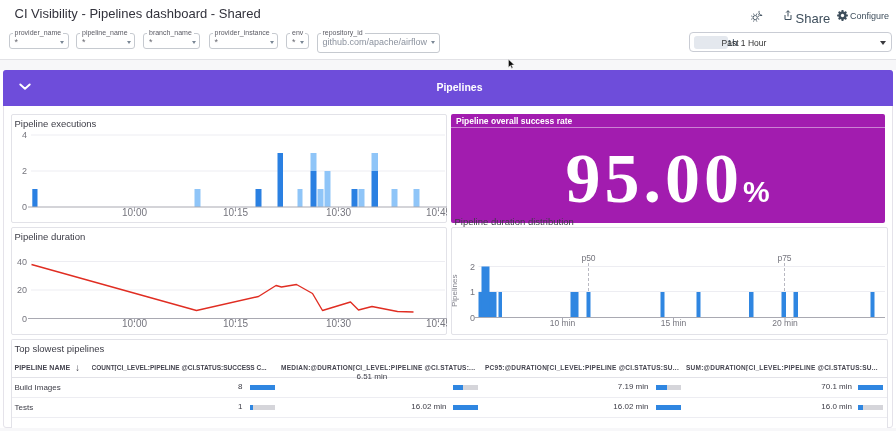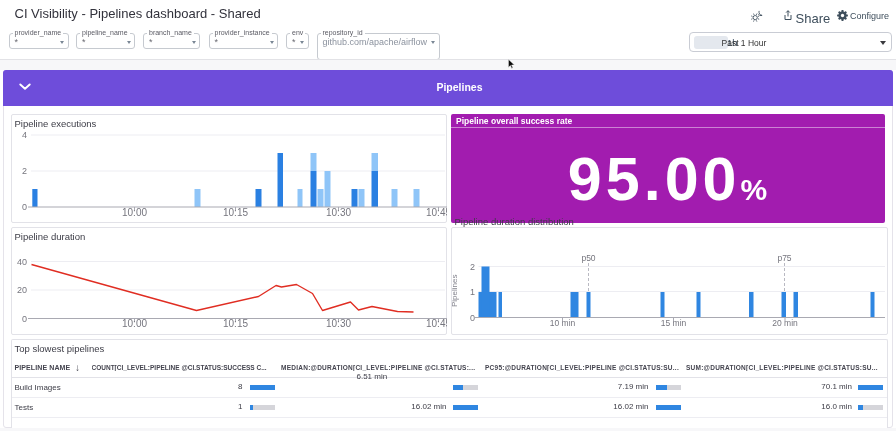--- a/index.html
+++ b/index.html
@@ -57,21 +57,21 @@
     <div class="abs" style="left:208.5px;top:33.4px;width:69.5px;height:15.8px;border:1px solid #c6cad0;border-radius:3px;background:#fff;">
     <div class="abs" style="left:3px;top:-5.8px;font-size:7px;color:#5b5b64;background:#fff;padding:0 2px;white-space:nowrap;">provider_instance</div>
     <div class="abs" style="left:5px;top:3px;font-size:9px;color:#6a6a72;white-space:nowrap;">*</div>
     <div class="abs" style="right:3.5px;top:7px;width:0;height:0;border-left:2.8px solid transparent;border-right:2.8px solid transparent;border-top:3px solid #7a8795;"></div>
   </div>
     <div class="abs" style="left:286px;top:33.4px;width:22.5px;height:15.8px;border:1px solid #c6cad0;border-radius:3px;background:#fff;">
     <div class="abs" style="left:3px;top:-5.8px;font-size:7px;color:#5b5b64;background:#fff;padding:0 2px;white-space:nowrap;">env</div>
     <div class="abs" style="left:5px;top:3px;font-size:9px;color:#6a6a72;white-space:nowrap;">*</div>
     <div class="abs" style="right:3.5px;top:7px;width:0;height:0;border-left:2.8px solid transparent;border-right:2.8px solid transparent;border-top:3px solid #7a8795;"></div>
   </div>
-    <div class="abs" style="left:316.5px;top:33.4px;width:123px;height:27px;border:1px solid #c6cad0;border-radius:3px;background:#fff;">
+    <div class="abs" style="left:316.5px;top:33.4px;width:123px;height:20px;border:1px solid #c6cad0;border-radius:3px;background:#fff;">
     <div class="abs" style="left:3px;top:-5.8px;font-size:7px;color:#5b5b64;background:#fff;padding:0 2px;white-space:nowrap;">repository_id</div>
     <div class="abs" style="left:5px;top:3px;font-size:9px;color:#8b929e;white-space:nowrap;">github.com/apache/airflow</div>
     <div class="abs" style="right:3.5px;top:7px;width:0;height:0;border-left:2.8px solid transparent;border-right:2.8px solid transparent;border-top:3px solid #7a8795;"></div>
   </div>
   </div>
 
 <div class="abs" style="left:689px;top:32px;width:203px;height:19.5px;border:1px solid #c9ccd4;border-radius:4px;background:#fff;">
   <div class="abs" style="left:4px;top:2.5px;width:34px;height:13px;background:#e4e8ee;border-radius:3px;font-size:9.5px;color:#3c4f63;text-align:center;line-height:13px;padding-left:33px;">1h</div>
   <div class="abs" style="left:31.5px;top:4.5px;font-size:8.5px;color:#333;">Past 1 Hour</div>
   <div class="abs" style="right:5px;top:7.5px;width:0;height:0;border-left:3.5px solid transparent;border-right:3.5px solid transparent;border-top:4px solid #3a3a3e;"></div>
@@ -130,21 +130,21 @@
     <text class="axlblt" x="224.5" y="101.5" text-anchor="middle">10:15</text>
     <text class="axlblt" x="327.5" y="101.5" text-anchor="middle">10:30</text>
     <text class="axlblt" x="427.5" y="101.5" text-anchor="middle">10:45</text>
   </g>
 </svg>
 
 <div class="card" style="left:450.5px;top:114px;width:434px;height:108.5px;background:#a21caf;border:none;">
   <div class="abs" style="left:5.5px;top:1.5px;font-size:8.5px;font-weight:bold;color:#fff;">Pipeline overall success rate</div>
   <div class="abs" style="left:0;top:13px;width:434px;height:1px;background:rgba(255,255,255,0.45);"></div>
   <div class="abs" style="left:0;right:0;top:30px;text-align:center;color:#fff;line-height:70px;">
-    <span style="font-size:61px;font-weight:bold;letter-spacing:4px;">95.00</span><span style="font-size:30px;font-weight:bold;">%</span>
+    <span style="font-size:70px;font-weight:bold;letter-spacing:4px;font-family:Liberation Serif, serif;">95.00</span><span style="font-size:30px;font-weight:bold;">%</span>
   </div>
 </div>
 
 <div class="card" style="left:10.5px;top:226.5px;width:436px;height:108.5px;"></div>
 <div class="ctitle" style="left:14.5px;top:230.5px;">Pipeline duration</div>
 <svg class="abs" style="left:10.5px;top:226.5px" width="436" height="108" viewBox="0 0 436 108">
   <g stroke="#ededf2" stroke-width="1">
     <line x1="20" y1="34.5" x2="434" y2="34.5"></line>
     <line x1="20" y1="63" x2="434" y2="63"></line>
   </g>

